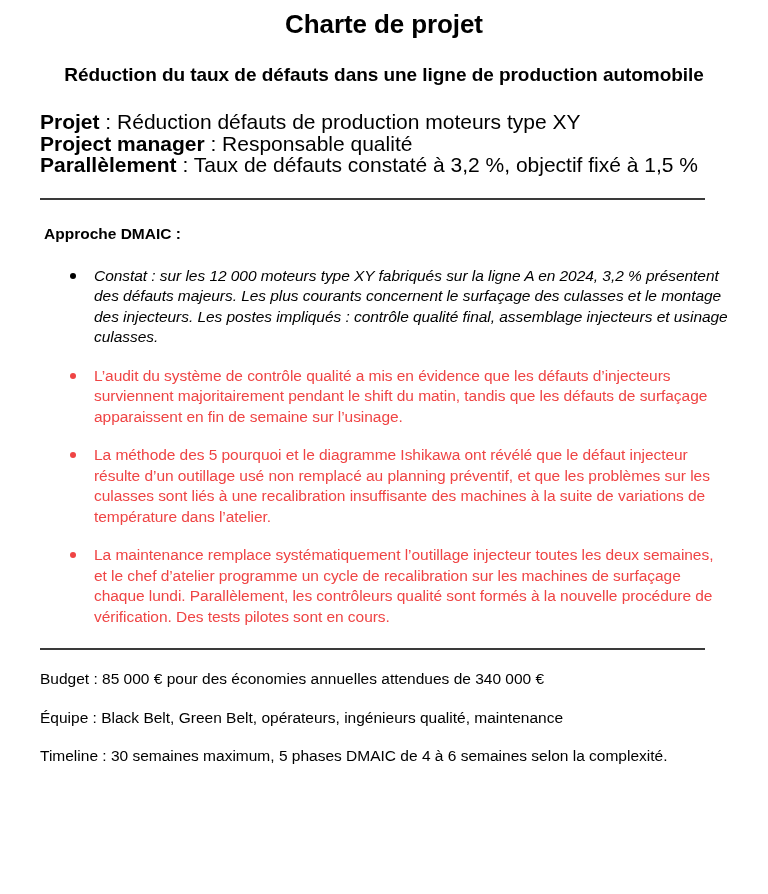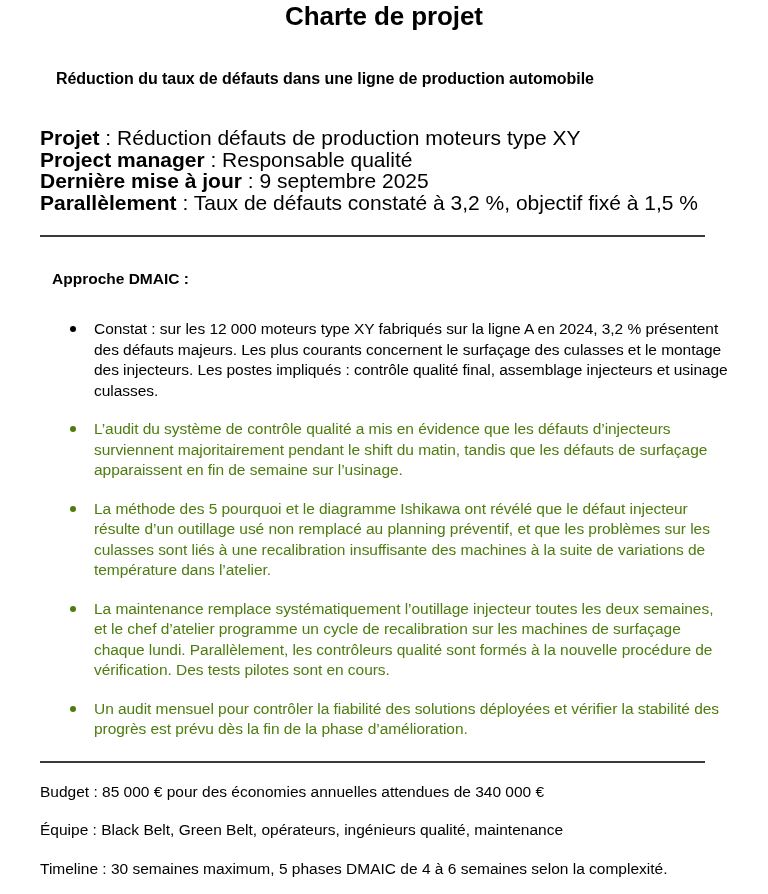--- a/index.html
+++ b/index.html
@@ -13,39 +13,40 @@
     overflow: hidden;
     font-family: "Liberation Sans", sans-serif;
     color: #000000;
     -webkit-font-smoothing: antialiased;
   }
   .page {
     position: relative;
     width: 768px;
     height: 894px;
     box-sizing: border-box;
-    padding: 0 40px;
+    padding: 8px 40px;
   }
 
   
   .doc-title {
     margin: 0;
     padding-top: 1px;
     font-size: 26px;
     font-weight: bold;
     line-height: 30px;
     text-align: center;
     letter-spacing: -0.1px;
   }
   .doc-subtitle {
-    margin: 16px;
+    margin: 4px;
     padding-top: 22px;
-    font-size: 16px;
+    font-size: 19px;
     font-weight: bold;
     line-height: 20px;
+    text-align: center;
     letter-spacing: -0.05px;
   }
 
   
   .meta {
     margin: 0;
     padding-top: 22px;
     font-size: 21px;
     line-height: 21.5px;
   }
@@ -63,21 +64,21 @@
     border-top: 2px solid #3a3a3a;
     margin: 0;
     width: 665px;
     box-sizing: border-box;
   }
   .rule-top { margin-top: 22px; }
   .rule-bottom { margin-top: 21px; }
 
   
   .approach-heading {
-    margin: 12px;
+    margin: 4px;
     padding-top: 20px;
     font-size: 15.5px;
     font-weight: bold;
     line-height: 20px;
   }
   .approach-heading .sep { font-weight: bold; }
 
   
   .bullets {
     list-style: none;
@@ -95,61 +96,59 @@
   .bullet:last-child { margin-bottom: 0; }
   .bullet .marker {
     position: absolute;
     left: 30px;
     top: 7px;
     width: 6px;
     height: 6px;
     border-radius: 50%;
     background: currentColor;
   }
-  .bullet.tone-dark { color: #000000; }
+  .bullet.tone-dark { color: #000000; font-style: italic; }
   .bullet.tone-accent { color: #2572B4; }
 
   
   .footer {
     padding-top: 19px;
     font-size: 15.5px;
     line-height: 20.5px;
   }
   .footer-row { margin-bottom: 18px; }
   .footer-row:last-child { margin-bottom: 10px; }
   .footer-label { font-weight: normal; }
 </style>
-<style>.bullet.tone-accent{color:#4d7c0f;}.bullet.tone-dark{color:#000000;}.rule{border-top-color:#3a3a3a;}</style></head>
+<style>.bullet.tone-accent{color:#ef4444;}.bullet.tone-dark{color:#000000;}.rule{border-top-color:#3a3a3a;}</style></head>
 <body>
 
 <div class="page">
 
   <h1 class="doc-title">Charte de projet</h1>
 
   <h2 class="doc-subtitle">Réduction du taux de défauts dans une ligne de production automobile</h2>
 
   <div class="meta" id="meta-block">
       <div class="meta-row"><span class="meta-label">Projet</span><span> : </span><span>Réduction défauts de production moteurs type XY</span></div>
       <div class="meta-row"><span class="meta-label">Project manager</span><span> : </span><span>Responsable qualité</span></div>
-      <div class="meta-row"><span class="meta-label">Dernière mise à jour</span><span> : </span><span>9 septembre 2025</span></div>
       <div class="meta-row"><span class="meta-label">Parallèlement</span><span> : </span><span>Taux de défauts constaté à 3,2 %, objectif fixé à 1,5 %</span></div>
     </div>
 
   <hr class="rule rule-top">
 
   <div class="approach-heading">
     <span>Approche DMAIC</span><span class="sep"> :</span>
   </div>
 
   <ul class="bullets" id="bullet-list">
       <li class="bullet tone-dark"><span class="marker"></span><span>Constat : sur les 12 000 moteurs type XY fabriqués sur la ligne A en 2024, 3,2 % présentent des défauts majeurs. Les plus courants concernent le surfaçage des culasses et le montage des injecteurs. Les postes impliqués : contrôle qualité final, assemblage injecteurs et usinage culasses.</span></li>
       <li class="bullet tone-accent"><span class="marker"></span><span>L’audit du système de contrôle qualité a mis en évidence que les défauts d’injecteurs surviennent majoritairement pendant le shift du matin, tandis que les défauts de surfaçage apparaissent en fin de semaine sur l’usinage.</span></li>
       <li class="bullet tone-accent"><span class="marker"></span><span>La méthode des 5 pourquoi et le diagramme Ishikawa ont révélé que le défaut injecteur résulte d’un outillage usé non remplacé au planning préventif, et que les problèmes sur les culasses sont liés à une recalibration insuffisante des machines à la suite de variations de température dans l’atelier.</span></li>
       <li class="bullet tone-accent"><span class="marker"></span><span>La maintenance remplace systématiquement l’outillage injecteur toutes les deux semaines, et le chef d’atelier programme un cycle de recalibration sur les machines de surfaçage chaque lundi. Parallèlement, les contrôleurs qualité sont formés à la nouvelle procédure de vérification. Des tests pilotes sont en cours.</span></li>
-      <li class="bullet tone-accent"><span class="marker"></span><span>Un audit mensuel pour contrôler la fiabilité des solutions déployées et vérifier la stabilité des progrès est prévu dès la fin de la phase d’amélioration.</span></li>
     </ul>
 
   <hr class="rule rule-bottom">
 
   <div class="footer" id="footer-block">
       <div class="footer-row"><span class="footer-label">Budget</span><span> : </span><span>85 000 € pour des économies annuelles attendues de 340 000 €</span></div>
       <div class="footer-row"><span class="footer-label">Équipe</span><span> : </span><span>Black Belt, Green Belt, opérateurs, ingénieurs qualité, maintenance</span></div>
       <div class="footer-row"><span class="footer-label">Timeline</span><span> : </span><span>30 semaines maximum, 5 phases DMAIC de 4 à 6 semaines selon la complexité.</span></div>
     </div>
 

